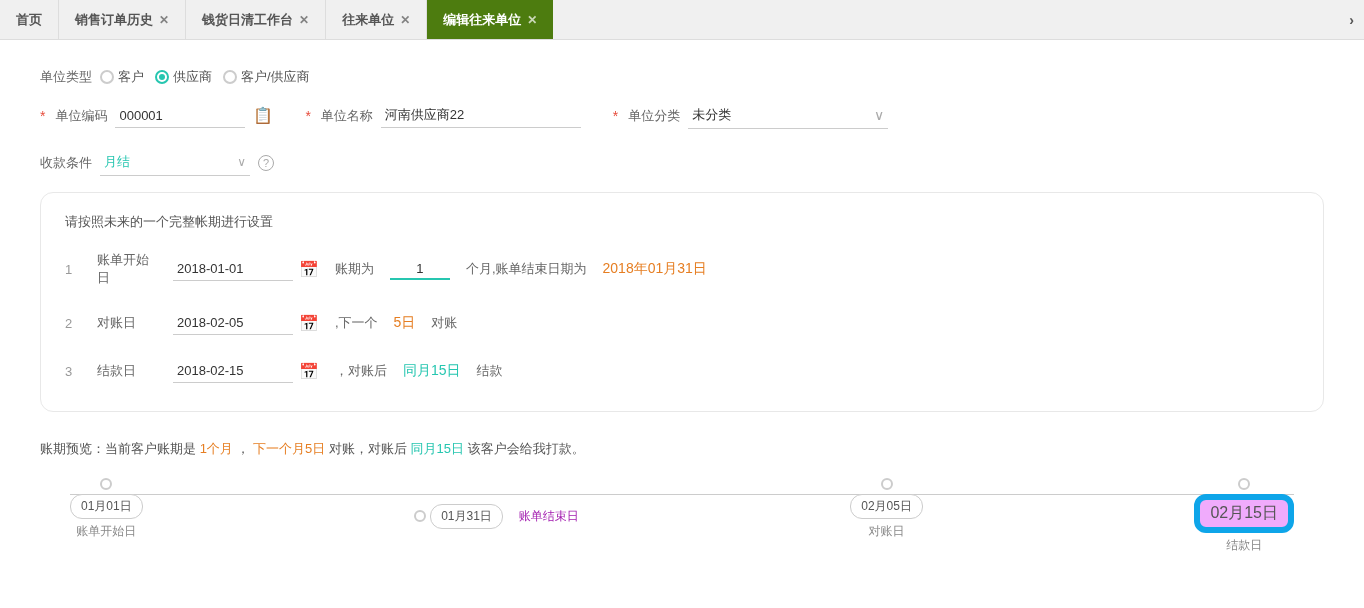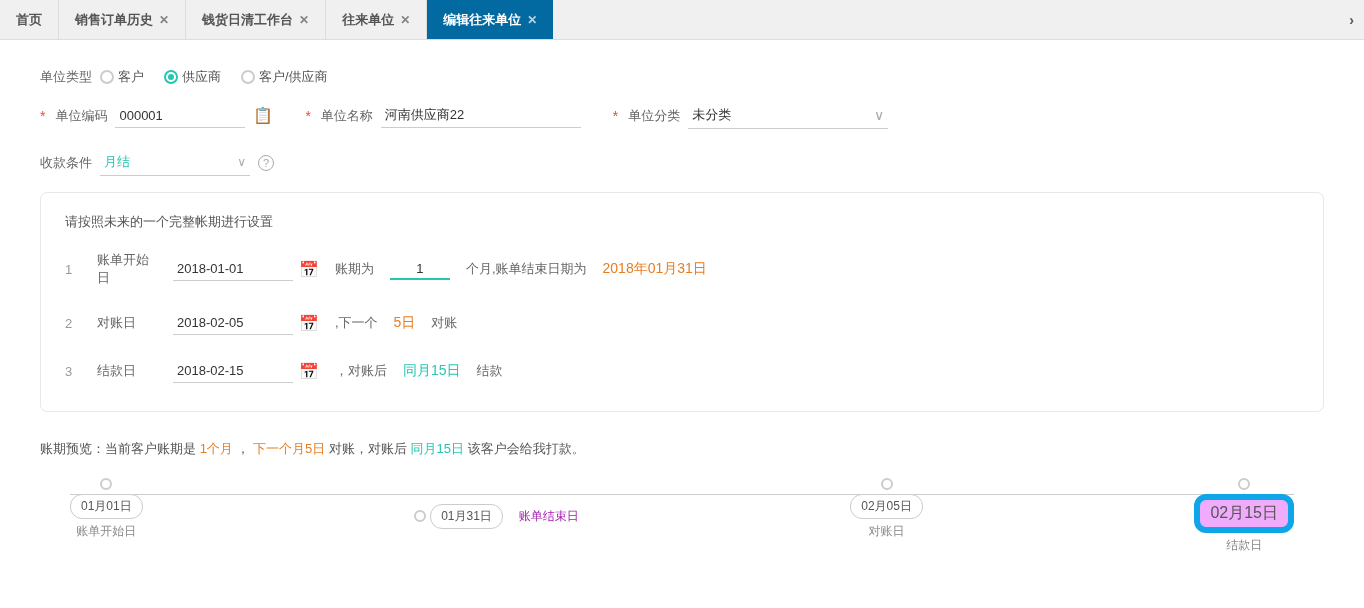--- a/index.html
+++ b/index.html
@@ -12,21 +12,21 @@
       height: 40px;
       font-weight: bold;
     }
     .tab {
       display: flex; align-items: center; padding: 0 16px;
       cursor: pointer; border-right: 1px solid #ddd;
       white-space: nowrap; color: #555; font-size: 13px;
       gap: 6px; background: #f0f0f0;
     }
     .tab.active {
-      background: #0369a1; color: #fff; border-right: none;
+      background: #4d7c0f; color: #fff; border-right: none;
     }
     .tab .close-btn {
       font-size: 12px; opacity: 0.7; cursor: pointer;
     }
     .tab.active .close-btn { color: #fff; }
     .tab-more {
       display: flex; align-items: center; padding: 0 10px;
       cursor: pointer; color: #555; margin-left: auto;
     }
 
@@ -37,21 +37,21 @@
     }
 
     
     .form-row {
       display: flex; align-items: center; margin-bottom: 16px; gap: 8px;
     }
     .form-label { color: #666; font-size: 13px; white-space: nowrap; }
     .required-star { color: #e74c3c; margin-right: 2px; }
 
     
-    .radio-group { display: flex; gap: 20px; align-items: center; }
+    .radio-group { display: flex; gap: 11px; align-items: center; }
     .radio-item { display: flex; align-items: center; gap: 4px; cursor: pointer; color: #555; font-size: 13px; }
     .radio-circle {
       width: 14px; height: 14px; border-radius: 50%;
       border: 2px solid #ccc; display: flex; align-items: center; justify-content: center;
     }
     .radio-circle.checked { border-color: #26c6b0; }
     .radio-dot { width: 6px; height: 6px; border-radius: 50%; background: #26c6b0; }
 
     
     .field-group {
@@ -83,21 +83,21 @@
 
     
     .help-icon {
       width: 16px; height: 16px; border-radius: 50%;
       border: 1px solid #aaa; display: inline-flex; align-items: center; justify-content: center;
       font-size: 11px; color: #aaa; cursor: pointer;
     }
 
     
     .section-box {
-      border: 1px solid #e8e8e8; border-radius: 7px;
+      border: 1px solid #e8e8e8; border-radius: 13px;
       padding: 20px 24px; margin-bottom: 16px; background: #fff;
     }
     .section-title { font-size: 13px; color: #555; margin-bottom: 20px; }
 
     
     .data-row {
       display: flex; align-items: center; margin-bottom: 24px;
       gap: 16px;
     }
     .row-num { color: #999; font-size: 13px; width: 16px; }

